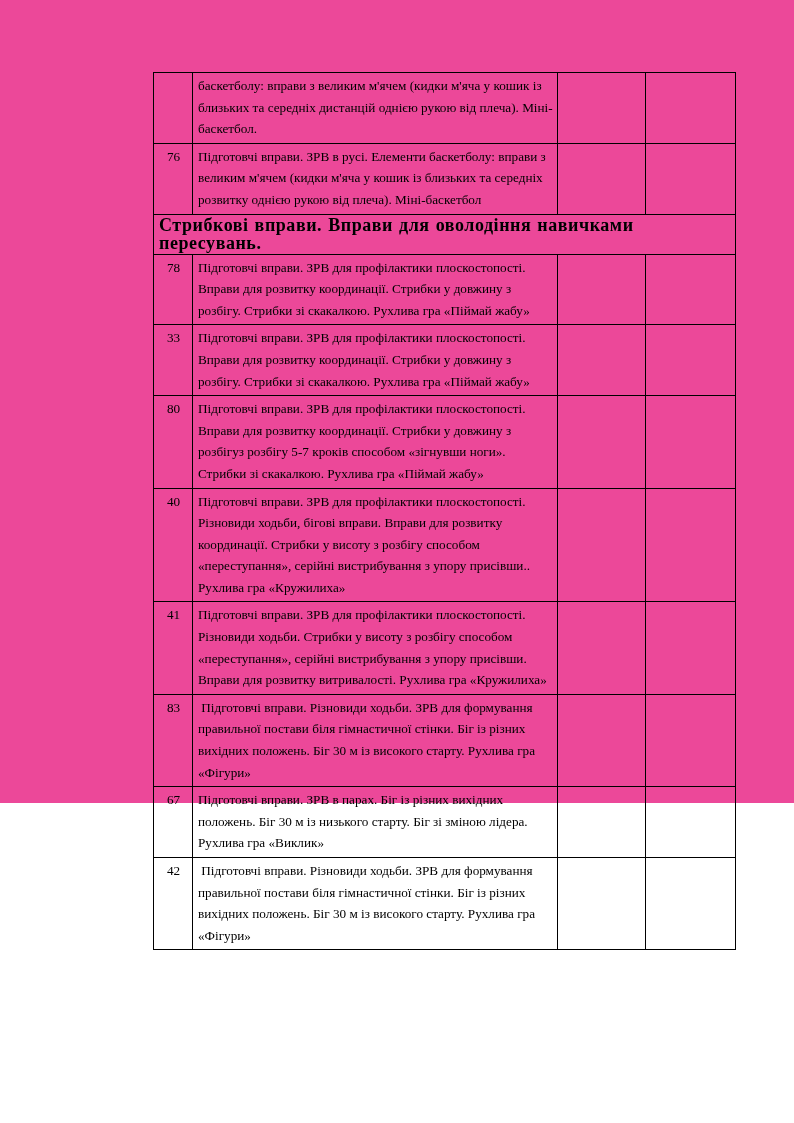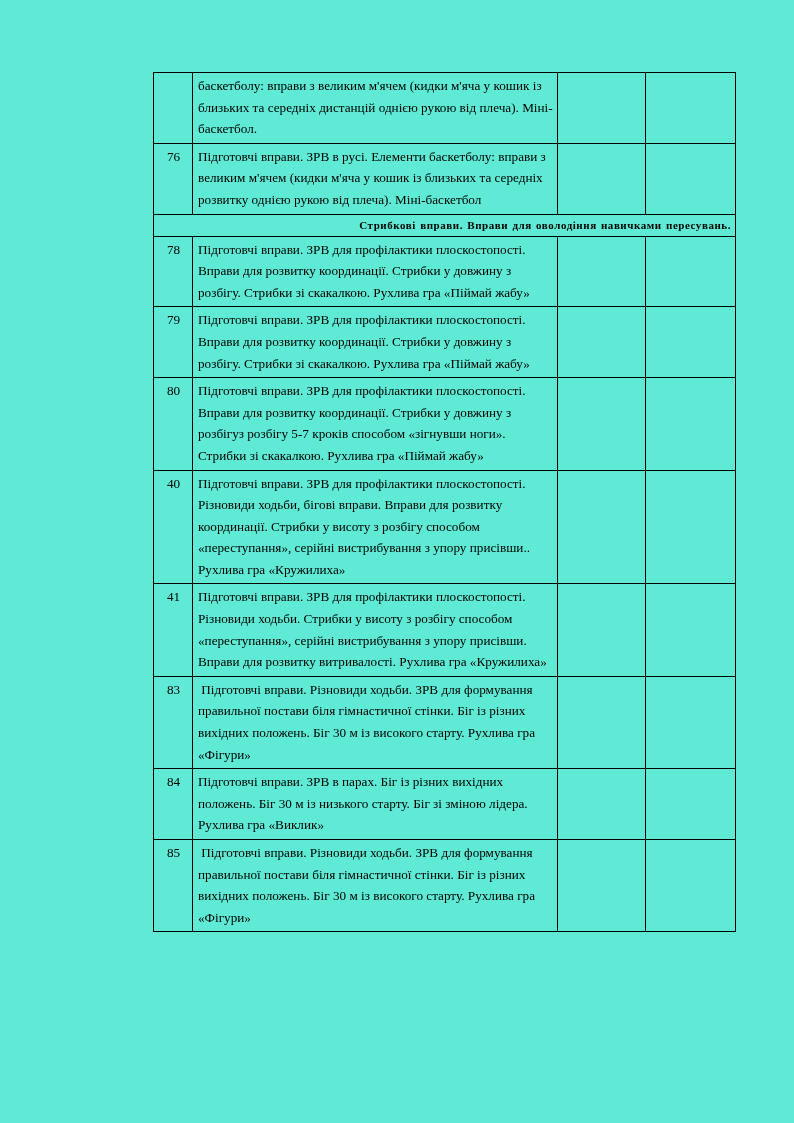--- a/index.html
+++ b/index.html
@@ -13,22 +13,22 @@
     font-family: "Liberation Serif", "DejaVu Serif", serif;
     color: #000000;
     position: relative;
     overflow: hidden;
   }
   .page {
     position: absolute;
     left: 0;
     top: 0;
     width: 794px;
-    height: 1123px;
-    background: #5eead4;
+    height: 803px;
+    background: #ec4899;
   }
   .table-wrap {
     position: absolute;
     left: 153px;
     top: 72px;
     width: 582px;
   }
   table.doc-table {
     border-collapse: collapse;
     width: 582px;
@@ -54,24 +54,24 @@
     font-size: 13.2px;
     margin-top: 44px;
   }
   td.text {
     text-align: left;
     hyphens: none;
   }
   td.blank { }
 
   tr.section-row td.section {
-    text-align: right;
+    text-align: left;
     font-weight: bold;
     letter-spacing: 0.55px;
-    font-size: 11px;
+    font-size: 18px;
     line-height: 18px;
     padding-top: 1px;
     padding-bottom: 2px;
     word-spacing: 1px;
   }
   .lead-space { white-space: pre-wrap; }
 </style>
 </head>
 <body>
 
@@ -100,21 +100,21 @@
           <tr class="section-row">
             <td class="section" colspan="4">Стрибкові вправи. Вправи для оволодіння навичками пересувань.</td>
           </tr>
           <tr>
             <td class="num">78</td>
             <td class="text lead-space">Підготовчі вправи. ЗРВ для профілактики плоскостопості. Вправи для розвитку координації. Стрибки у довжину з розбігу. Стрибки зі скакалкою. Рухлива гра «Піймай жабу»</td>
             <td class="blank"></td>
             <td class="blank"></td>
           </tr>
           <tr>
-            <td class="num">79</td>
+            <td class="num">33</td>
             <td class="text lead-space">Підготовчі вправи. ЗРВ для профілактики плоскостопості. Вправи для розвитку координації. Стрибки у довжину з розбігу. Стрибки зі скакалкою. Рухлива гра «Піймай жабу»</td>
             <td class="blank"></td>
             <td class="blank"></td>
           </tr>
           <tr>
             <td class="num">80</td>
             <td class="text lead-space">Підготовчі вправи. ЗРВ для профілактики плоскостопості. Вправи для розвитку координації. Стрибки у довжину з розбігуз розбігу 5-7 кроків способом «зігнувши ноги». Стрибки зі скакалкою. Рухлива гра «Піймай жабу»</td>
             <td class="blank"></td>
             <td class="blank"></td>
           </tr>
@@ -130,27 +130,27 @@
             <td class="blank"></td>
             <td class="blank"></td>
           </tr>
           <tr>
             <td class="num">83</td>
             <td class="text lead-space"> Підготовчі вправи. Різновиди ходьби. ЗРВ для формування правильної постави біля гімнастичної стінки. Біг із різних вихідних положень. Біг 30 м із високого старту. Рухлива гра «Фігури»</td>
             <td class="blank"></td>
             <td class="blank"></td>
           </tr>
           <tr>
-            <td class="num">84</td>
+            <td class="num">67</td>
             <td class="text lead-space">Підготовчі вправи. ЗРВ в парах. Біг із різних вихідних положень. Біг 30 м із низького старту. Біг зі зміною лідера. Рухлива гра «Виклик»</td>
             <td class="blank"></td>
             <td class="blank"></td>
           </tr>
           <tr>
-            <td class="num">85</td>
+            <td class="num">42</td>
             <td class="text lead-space"> Підготовчі вправи. Різновиди ходьби. ЗРВ для формування правильної постави біля гімнастичної стінки. Біг із різних вихідних положень. Біг 30 м із високого старту. Рухлива гра «Фігури»</td>
             <td class="blank"></td>
             <td class="blank"></td>
           </tr>
         </tbody>
     </table>
   </div>
 </div>
 
 </body></html>

